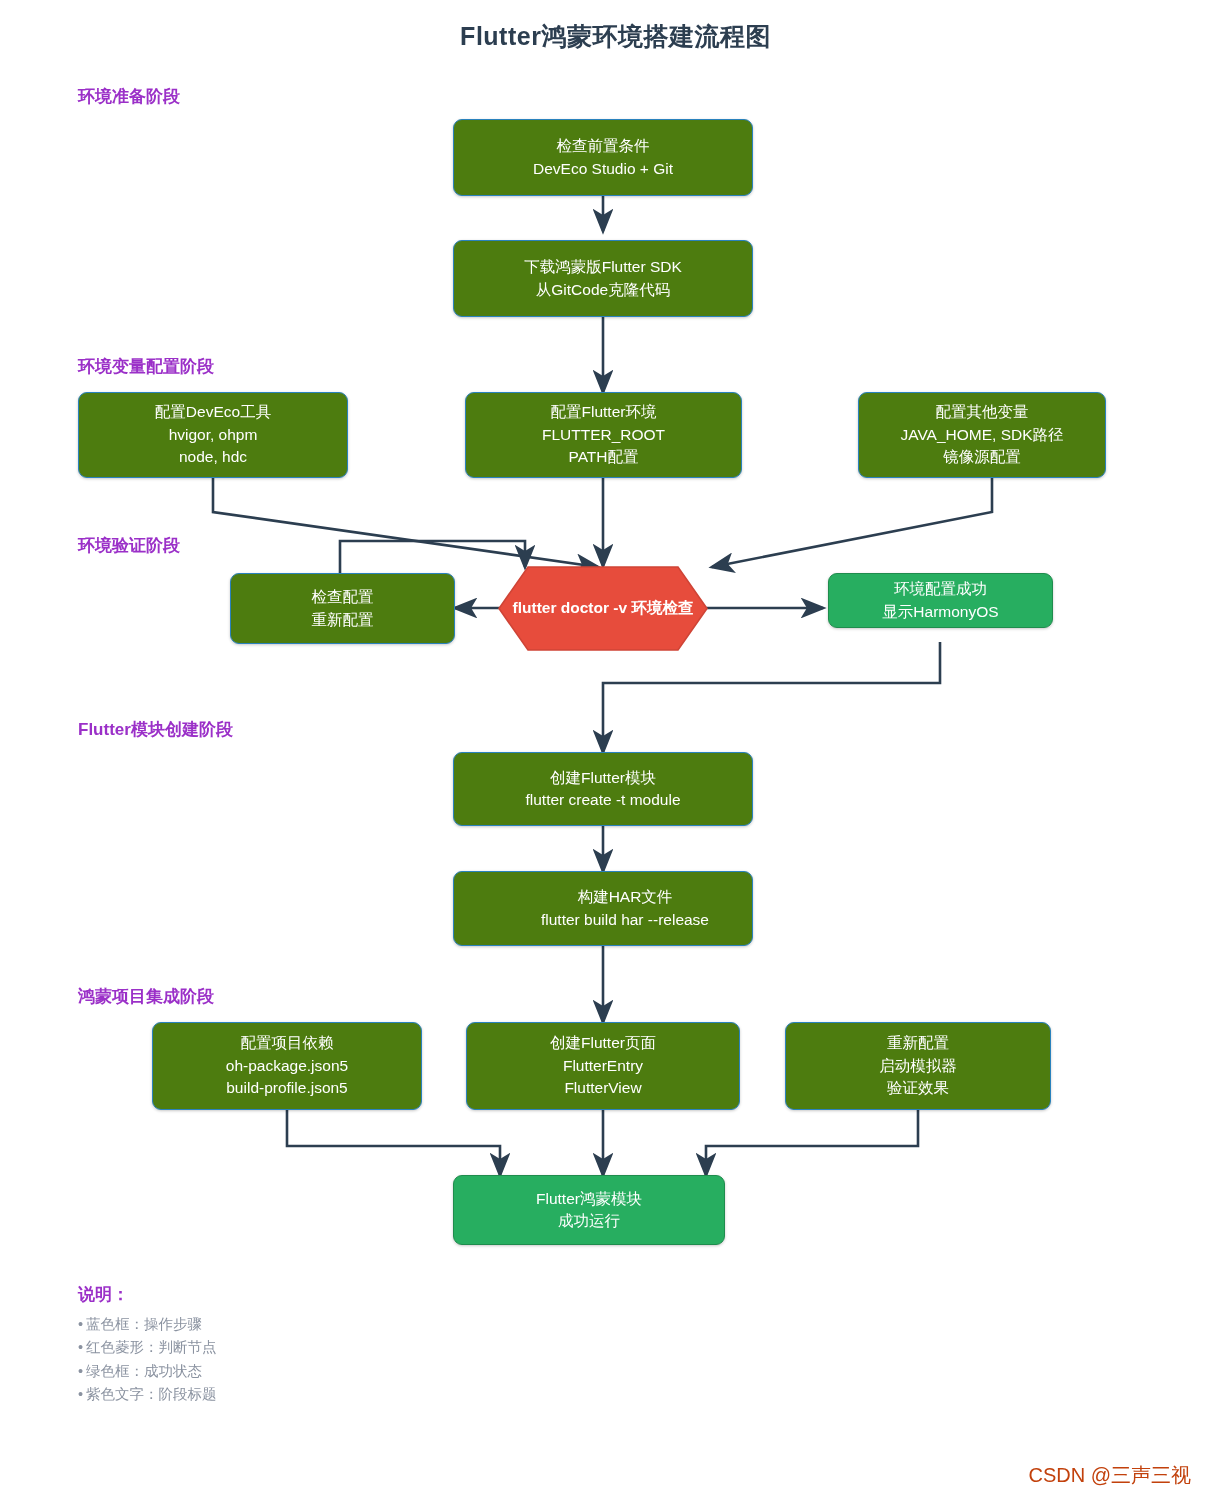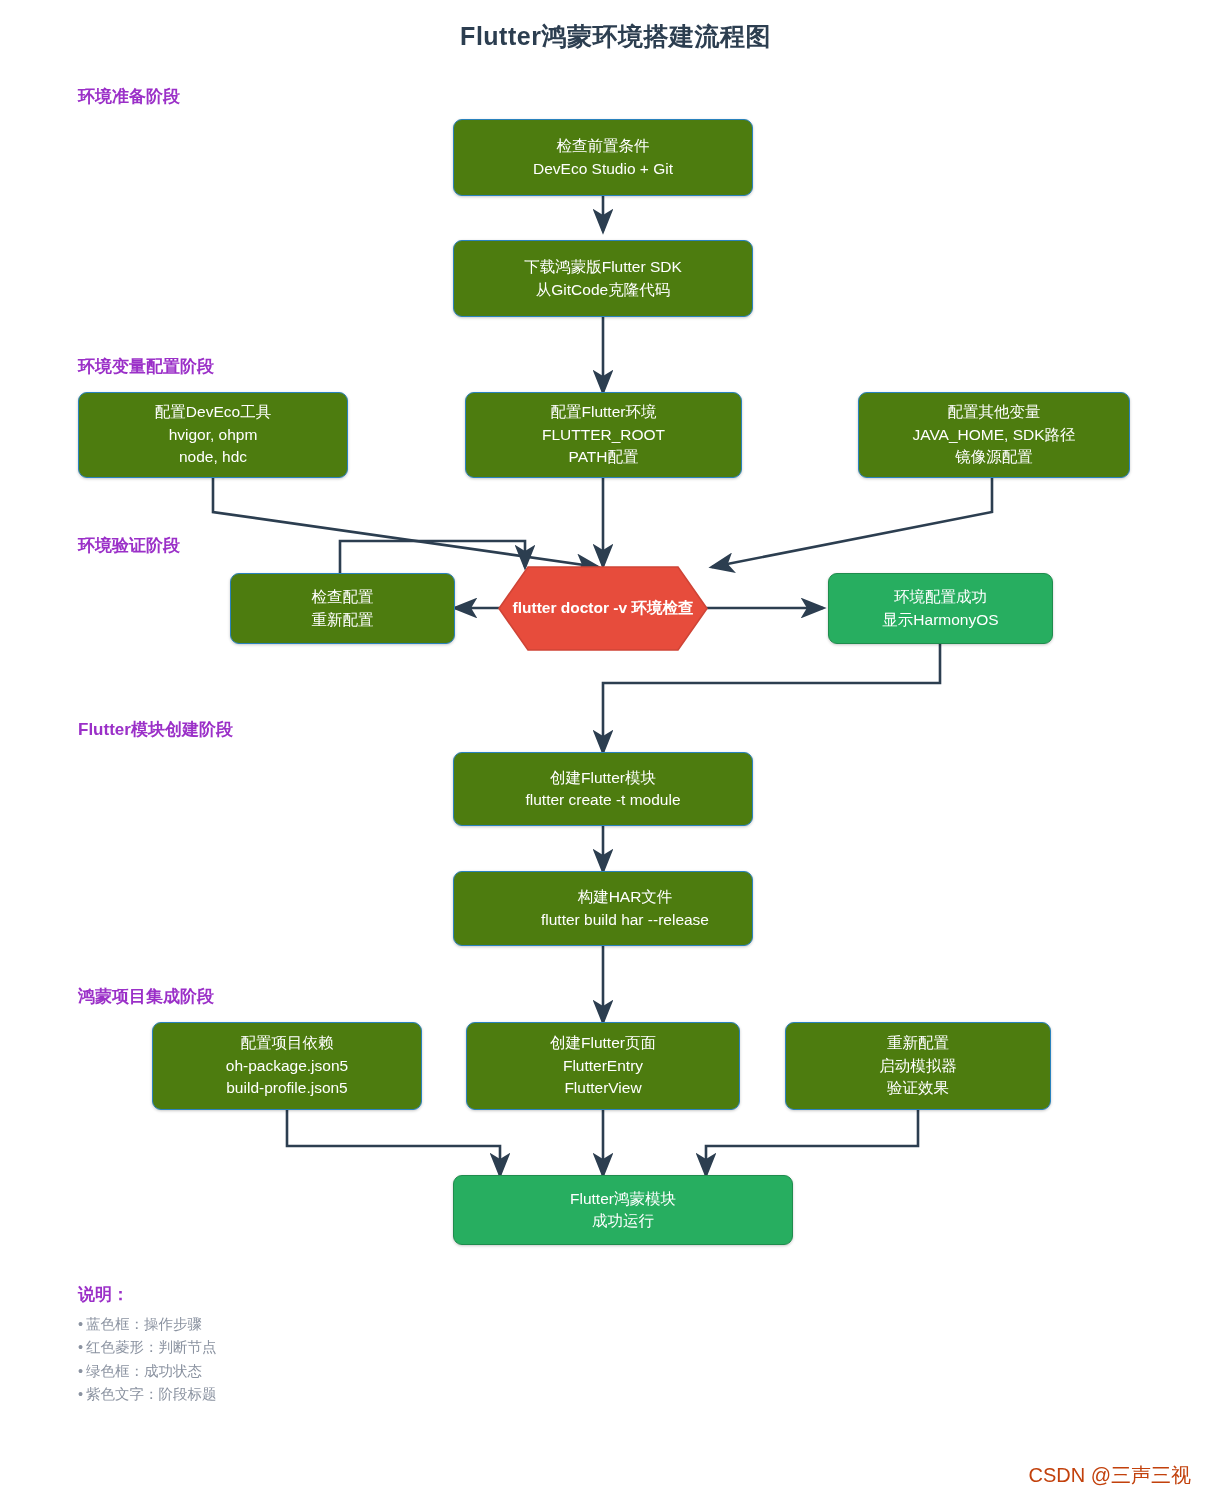--- a/index.html
+++ b/index.html
@@ -184,42 +184,42 @@
     <span class="ln">hvigor, ohpm</span>
     <span class="ln">node, hdc</span>
   </div>
 
   <div class="node node-blue" style="left:465px; top:392px; width:277px; height:86px;">
     <span class="ln">配置Flutter环境</span>
     <span class="ln">FLUTTER_ROOT</span>
     <span class="ln">PATH配置</span>
   </div>
 
-  <div class="node node-blue" style="left:858px; top:392px; width:272px; height:86px;">
+  <div class="node node-blue" style="left:858px; top:392px; width:248px; height:86px;">
     <span class="ln">配置其他变量</span>
     <span class="ln">JAVA_HOME, SDK路径</span>
     <span class="ln">镜像源配置</span>
   </div>
 
   <div class="node node-blue" style="left:230px; top:573px; width:225px; height:71px;">
     <span class="ln">检查配置</span>
     <span class="ln">重新配置</span>
   </div>
 
   <div class="node-hex" style="left:498px; top:566px; width:210px; height:85px;font-weight:bold;">
     <svg class="hex-shape" viewBox="0 0 210 85" preserveAspectRatio="none">
       <polygon points="30,1 180,1 209,42.5 180,84 30,84 1,42.5" fill="#e74c3c" stroke="#cf4436" stroke-width="1.6"></polygon>
     </svg>
     <div class="hex-text">
       <span class="ln">flutter doctor -v</span>
       <span class="ln">环境检查</span>
     </div>
   </div>
 
-  <div class="node node-green" style="left:828px; top:573px; width:225px; height:71px;">
+  <div class="node node-green" style="left:828px; top:573px; width:225px; height:55px;">
     <span class="ln">环境配置成功</span>
     <span class="ln">显示HarmonyOS</span>
   </div>
 
   <div class="node node-blue" style="left:453px; top:752px; width:300px; height:74px;">
     <span class="ln">创建Flutter模块</span>
     <span class="ln">flutter create -t module</span>
   </div>
 
   <div class="node node-blue" style="left:453px; top:871px; width:300px; height:75px;padding-left:44px;">
@@ -238,21 +238,21 @@
     <span class="ln">FlutterEntry</span>
     <span class="ln">FlutterView</span>
   </div>
 
   <div class="node node-blue" style="left:785px; top:1022px; width:266px; height:88px;">
     <span class="ln">重新配置</span>
     <span class="ln">启动模拟器</span>
     <span class="ln">验证效果</span>
   </div>
 
-  <div class="node node-green" style="left:453px; top:1175px; width:340px; height:70px;text-align:right;">
+  <div class="node node-green" style="left:453px; top:1175px; width:272px; height:70px;text-align:right;">
     <span class="ln">Flutter鸿蒙模块</span>
     <span class="ln">成功运行</span>
   </div>
 
   <div class="legend">
     <div class="legend-title">说明：</div>
     <div class="legend-item">
       <span class="legend-bullet">•</span><span>蓝色框：操作步骤</span>
     </div>
     <div class="legend-item">

